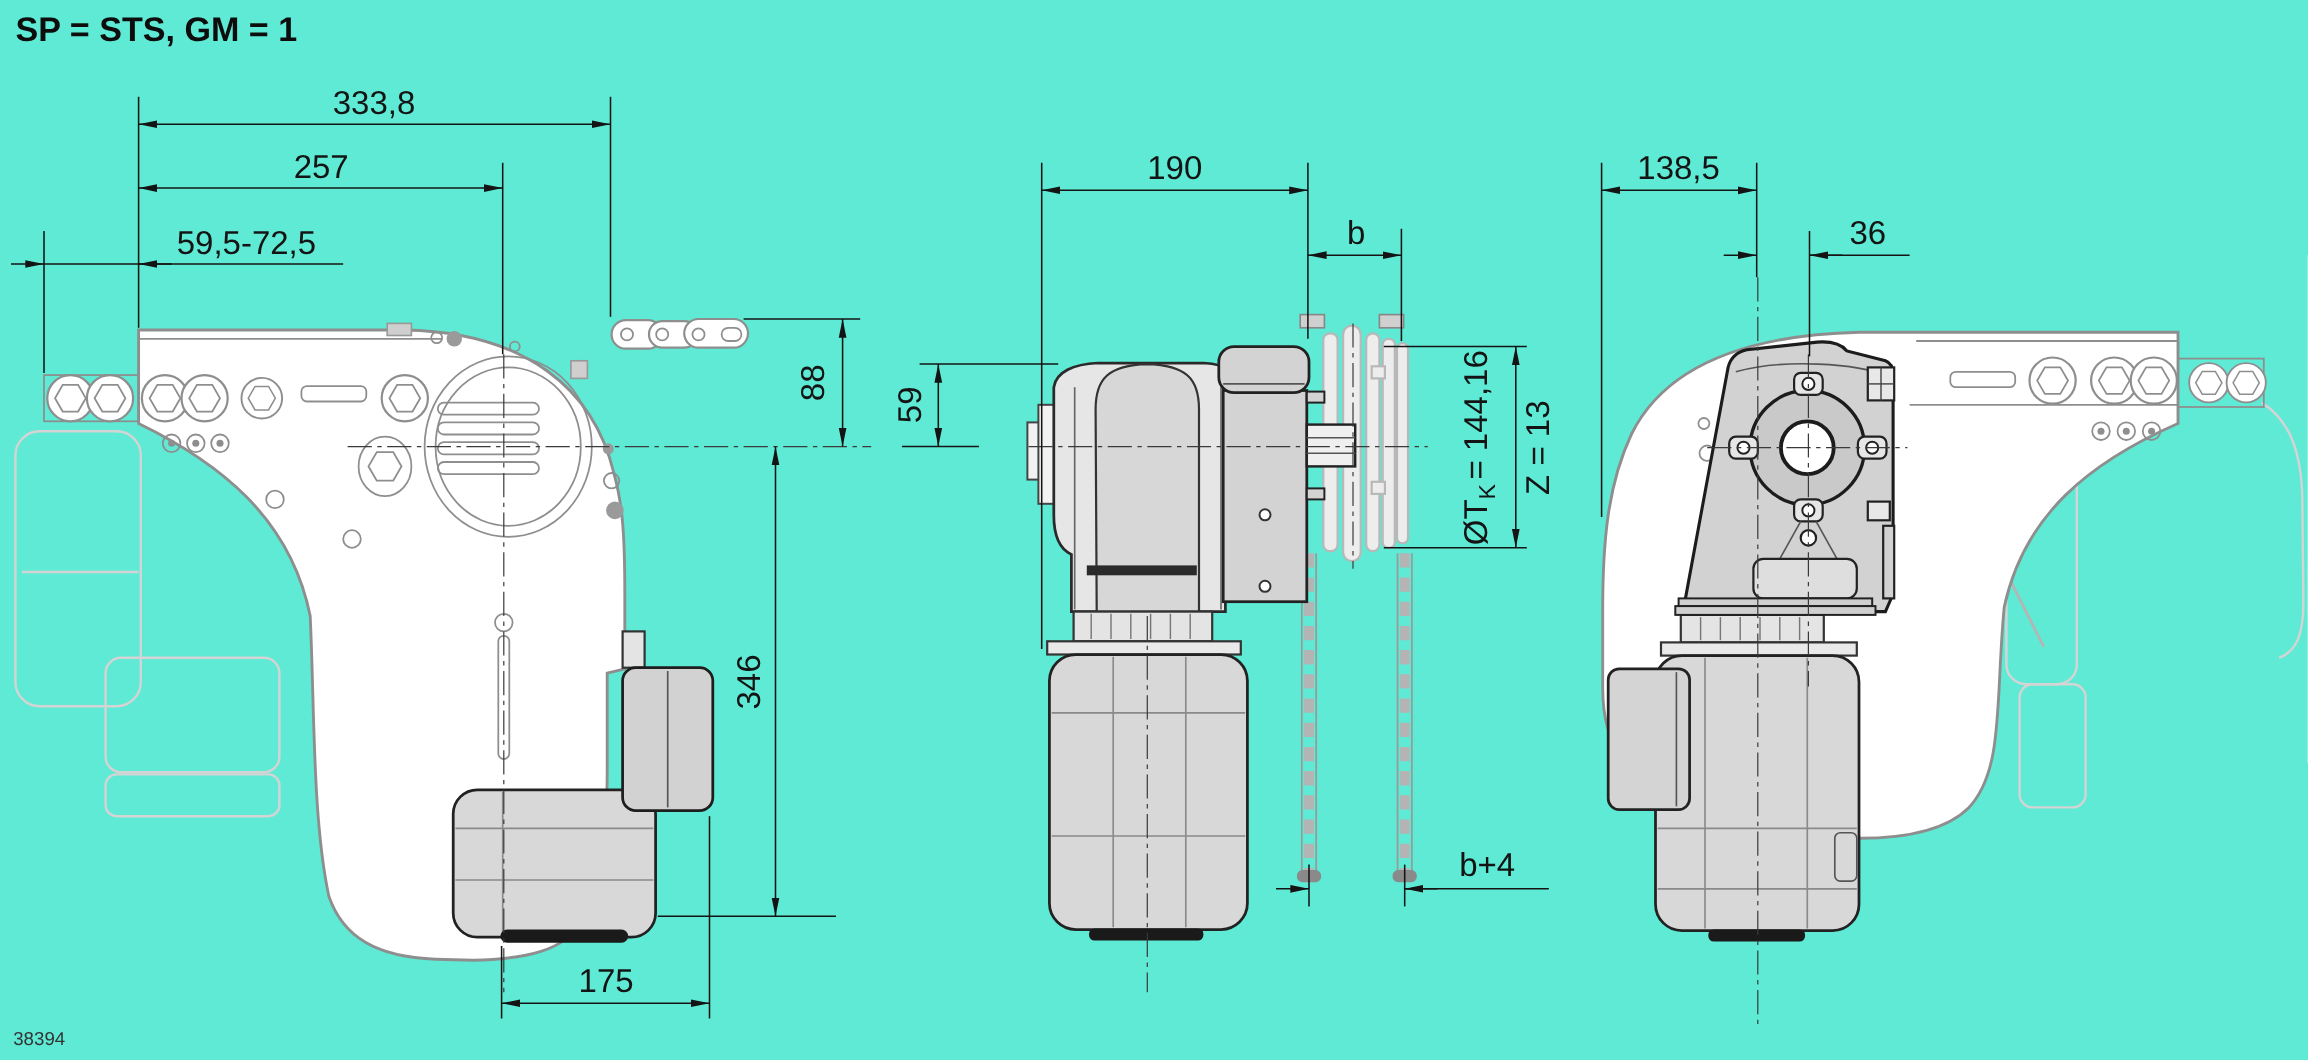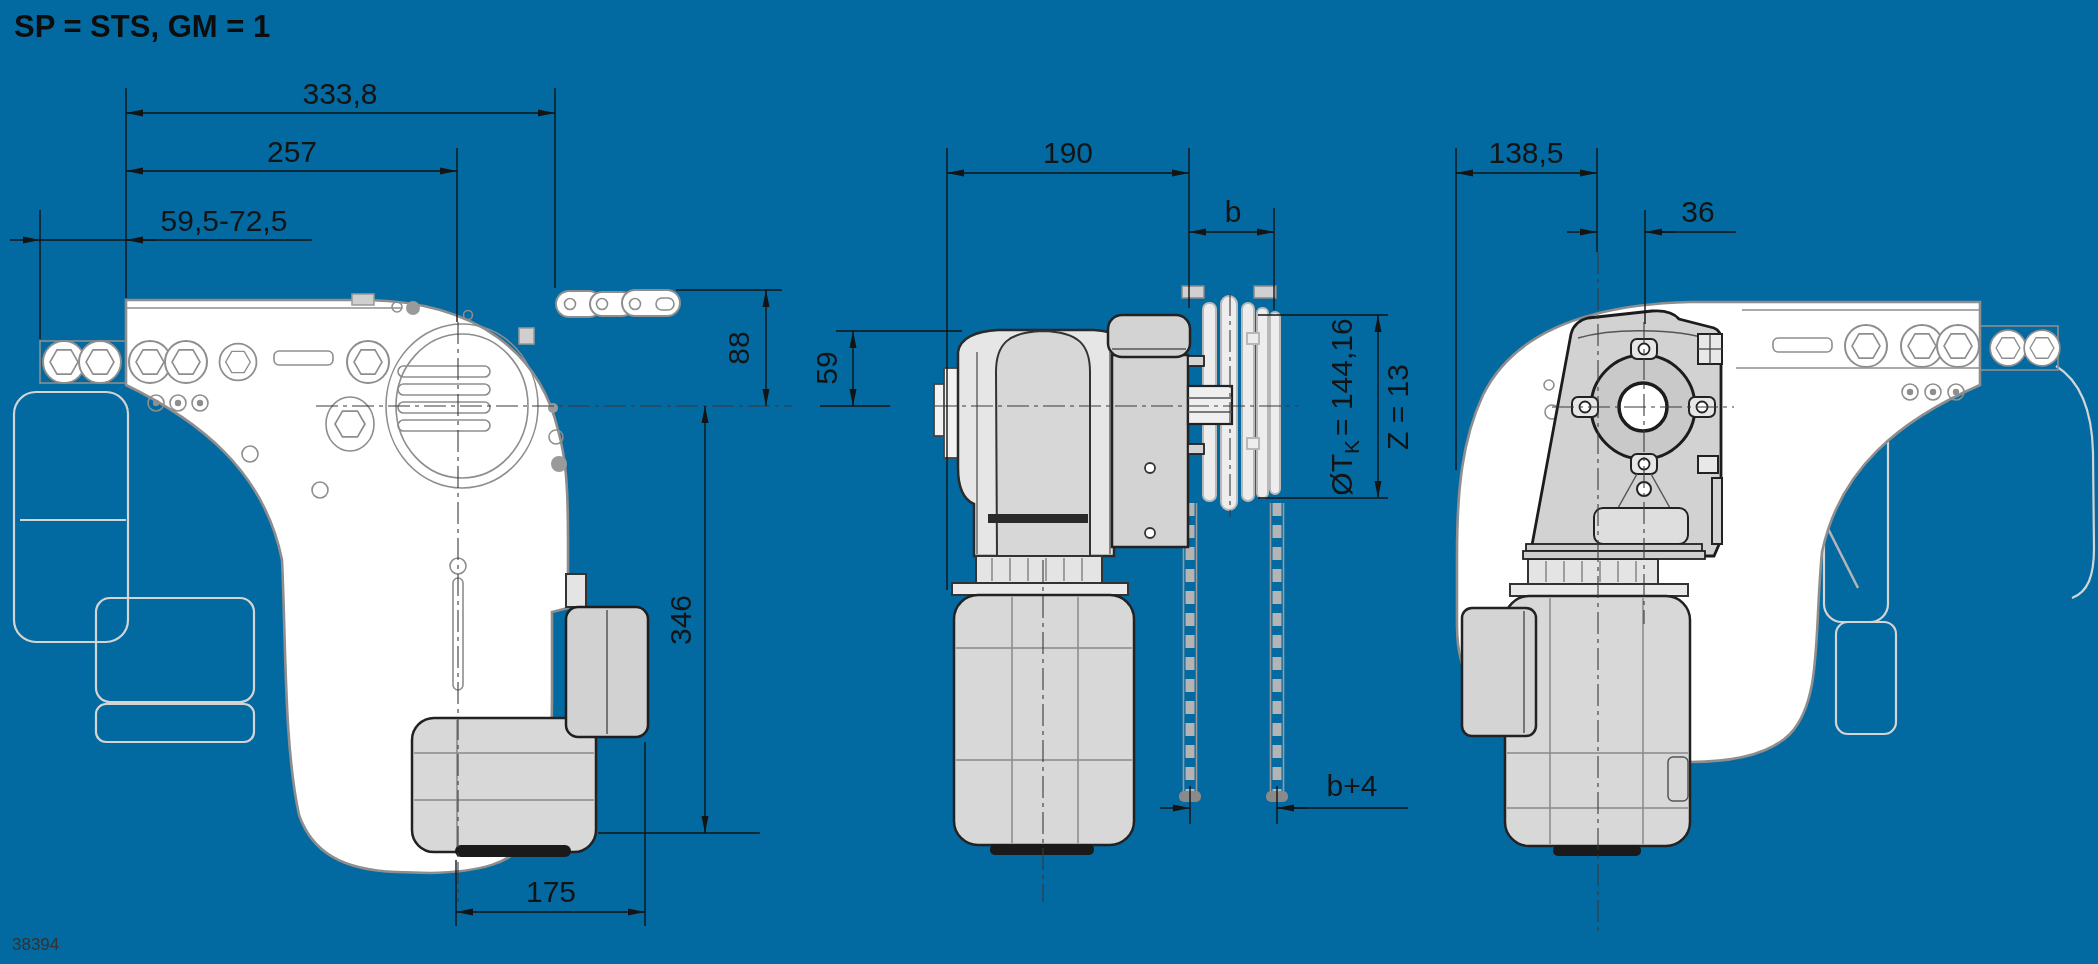--- a/index.html
+++ b/index.html
@@ -1,16 +1,16 @@
 <!DOCTYPE html>
 <html><head>
 <meta charset="utf-8">
 <style>
   html,body { margin:0; padding:0; background:#ffffff; }
-  .stage { width:2098px; height:964px; position:relative; background:#0369a1; }
+  .stage { width:2098px; height:964px; position:relative; background:#5eead4; }
   svg { display:block; }
   text { font-family:"Liberation Sans", sans-serif; }
   .t    { font-size:30px; fill:#141414; }
   .tsub { font-size:21px; fill:#141414; }
   .title{ font-size:31px; font-weight:bold; fill:#0d0d0d; }
   .foot { font-size:17px; fill:#333; }
   .dim  { stroke:#141414; stroke-width:1.4; fill:none; }
   .part { stroke:#8e8e8e; stroke-width:2.6; fill:#ffffff; }
   .pf   { stroke:#8e8e8e; stroke-width:2.0; fill:#ffffff; }
   .pn   { stroke:#8e8e8e; stroke-width:1.6; fill:none; }

